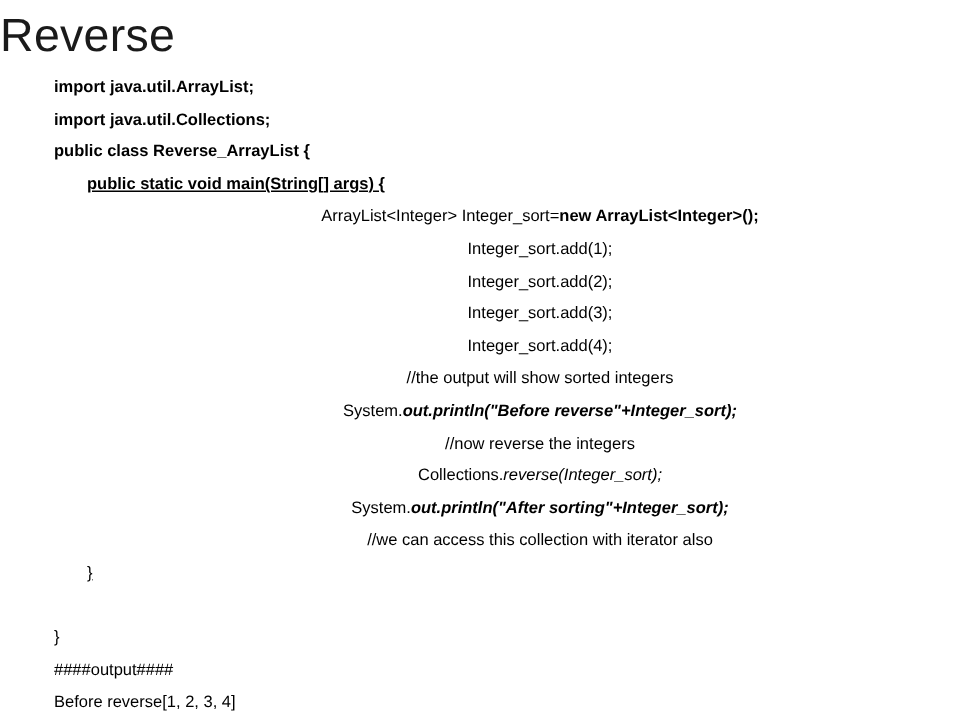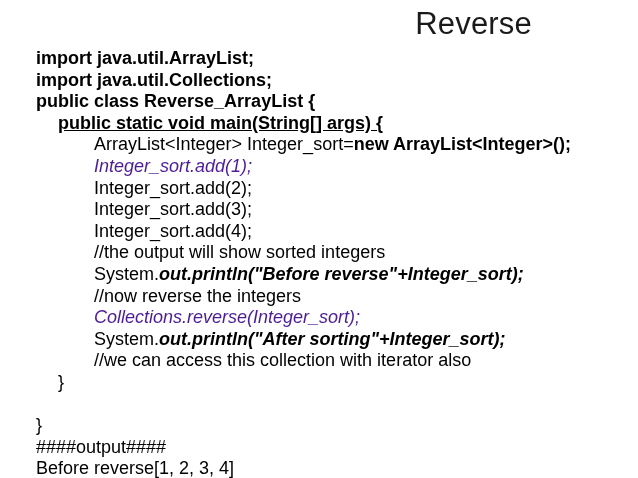--- a/index.html
+++ b/index.html
@@ -18,49 +18,49 @@
     position: relative;
     width: 638px;
     height: 478px;
     background: #ffffff;
   }
   #slide-title {
     position: absolute;
     top: 4px;
     left: 0;
     width: 532px;
-    text-align: right;
+    text-align: left;
     font-size: 31px;
     font-weight: 400;
     color: #1a1a1a;
     letter-spacing: 0.2px;
     line-height: 40px;
   }
   #code-block {
     position: absolute;
     top: 48px;
     left: 36px;
     width: 590px;
     font-size: 14.4px;
     line-height: 21.6px;
     white-space: pre;
   }
   .code-line {
     height: 21.6px;
     white-space: pre;
-    font-size: 18px;
+    font-size: 11px;
     color: #000000;
   }
   .ind0 { padding-left: 0px; }
   .ind1 { padding-left: 22px; text-decoration: underline; }
-  .ind2 { padding-left: 58px; }
+  .ind2 { padding-left: 58px; text-align: center; }
   .b  { font-weight: bold; }
   .bi { font-weight: bold; font-style: italic; }
   .i  { font-style: italic; }
-  .blue { color: #4c1d95; font-style: italic; }
+  .blue { color: #000000; }
   .blank { height: 21.6px; }
 </style>
 </head>
 <body>
 
 <div id="slide">
 
   <div id="slide-title">Reverse</div>
 
   <div id="code-block"><div class="code-line ind0"><span class="b">import java.util.ArrayList;</span></div><div class="code-line ind0"><span class="b">import java.util.Collections;</span></div><div class="code-line ind0"><span class="b">public class Reverse_ArrayList {</span></div><div class="code-line ind1"><span class="b">public static void main(String[] args) {</span></div><div class="code-line ind2"><span class="">ArrayList&lt;Integer&gt; Integer_sort=</span><span class="b">new ArrayList&lt;Integer&gt;();</span></div><div class="code-line ind2"><span class="blue">Integer_sort.add(1);</span></div><div class="code-line ind2"><span class="">Integer_sort.add(2);</span></div><div class="code-line ind2"><span class="">Integer_sort.add(3);</span></div><div class="code-line ind2"><span class="">Integer_sort.add(4);</span></div><div class="code-line ind2"><span class="">//the output will show sorted integers</span></div><div class="code-line ind2"><span class="">System.</span><span class="bi">out.println("Before reverse"+Integer_sort);</span></div><div class="code-line ind2"><span class="">//now reverse the integers</span></div><div class="code-line ind2"><span class="blue">Collections.</span><span class="i blue">reverse(Integer_sort);</span></div><div class="code-line ind2"><span class="">System.</span><span class="bi">out.println("After sorting"+Integer_sort);</span></div><div class="code-line ind2"><span class="">//we can access this collection with iterator also</span></div><div class="code-line ind1"><span class="">}</span></div><div class="code-line ind0 blank">&nbsp;</div><div class="code-line ind0"><span class="">}</span></div><div class="code-line ind0"><span class="">####output####</span></div><div class="code-line ind0"><span class="">Before reverse[1, 2, 3, 4]</span></div></div>

